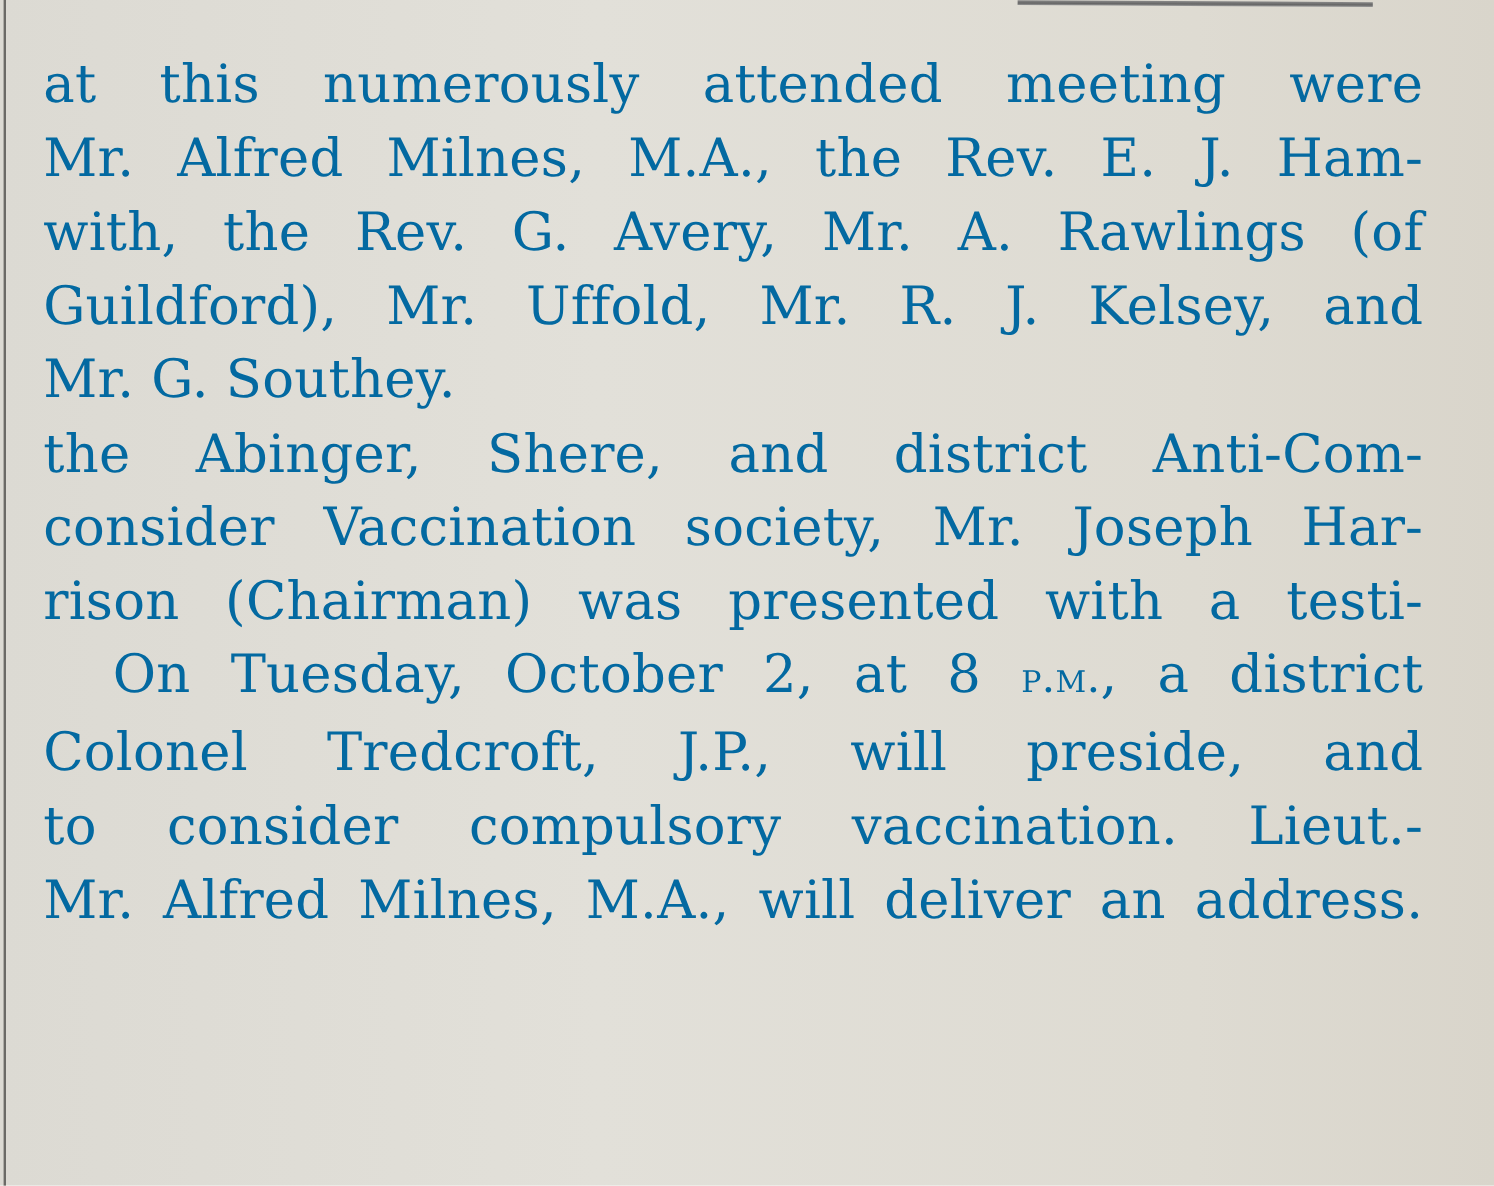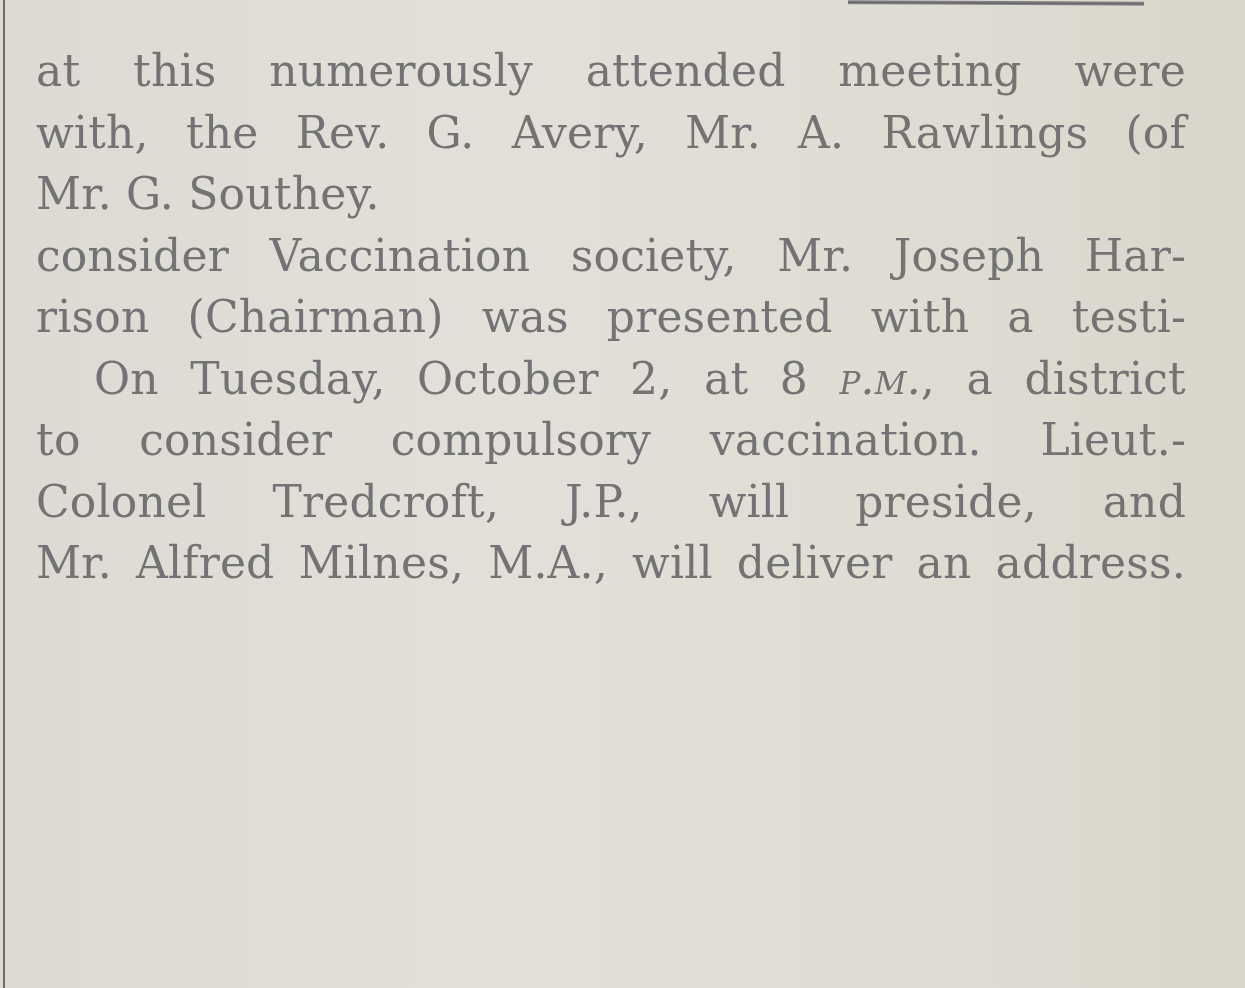--- a/index.html
+++ b/index.html
@@ -31,56 +31,58 @@
       transform: rotate(0.3deg);
     }
     .article {
       position: absolute;
       left: 36px;
       top: 40px;
       width: 1150px;
       font-family: "DejaVu Serif", "Liberation Serif", serif;
       font-size: 44px;
       line-height: 61.5px;
-      color: #737373;
+      color: #0369a1;
       letter-spacing: 0.2px;
     }
     .line {
       display: block;
       white-space: nowrap;
       text-align: justify;
       text-align-last: justify;
     }
     .line.last {
       text-align-last: left;
     }
     .line.indent {
       padding-left: 58px;
     }
     .smallcaps {
       font-variant: small-caps;
-      font-size: 44px;
-      font-style: italic;
+      font-size: 36px;
     }
   </style>
 </head>
 <body>
 
 <div class="column-rule"></div>
 <div class="top-rule"></div>
 
 <div class="article">
   <div>
     <span class="line">at this numerously attended meeting were</span>
+    <span class="line">Mr. Alfred Milnes, M.A., the Rev. E. J. Ham-</span>
     <span class="line">with, the Rev. G. Avery, Mr. A. Rawlings (of</span>
+    <span class="line">Guildford), Mr. Uffold, Mr. R. J. Kelsey, and</span>
     <span class="line last">Mr. G. Southey.</span>
   </div>
   <div>
+    <span class="line">the Abinger, Shere, and district Anti-Com-</span>
     <span class="line">consider Vaccination society, Mr. Joseph Har-</span>
     <span class="line">rison (Chairman) was presented with a testi-</span>
   </div>
   <div>
     <span class="line indent"><span>On Tuesday, October 2, at 8 </span><span class="smallcaps">p.m.</span><span>, a district</span></span>
+    <span class="line">Colonel Tredcroft, J.P., will preside, and</span>
     <span class="line">to consider compulsory vaccination. Lieut.-</span>
-    <span class="line">Colonel Tredcroft, J.P., will preside, and</span>
     <span class="line">Mr. Alfred Milnes, M.A., will deliver an address.</span>
   </div>
 </div>
 
 </body></html>

